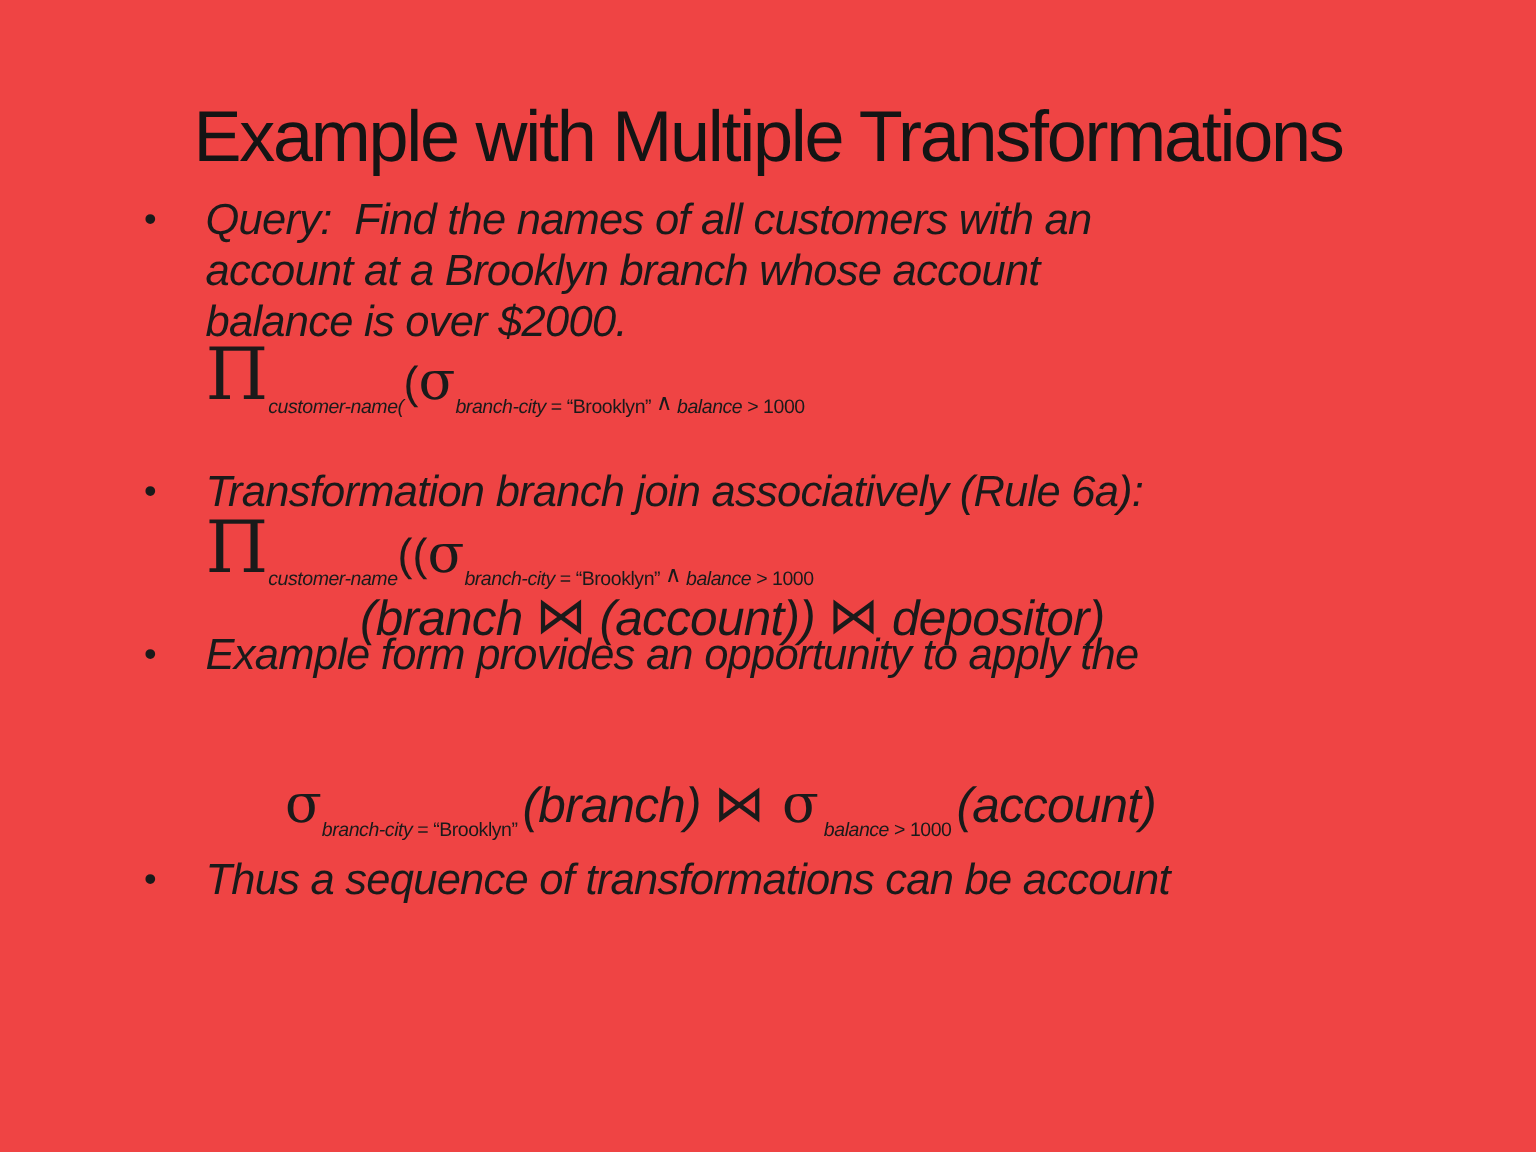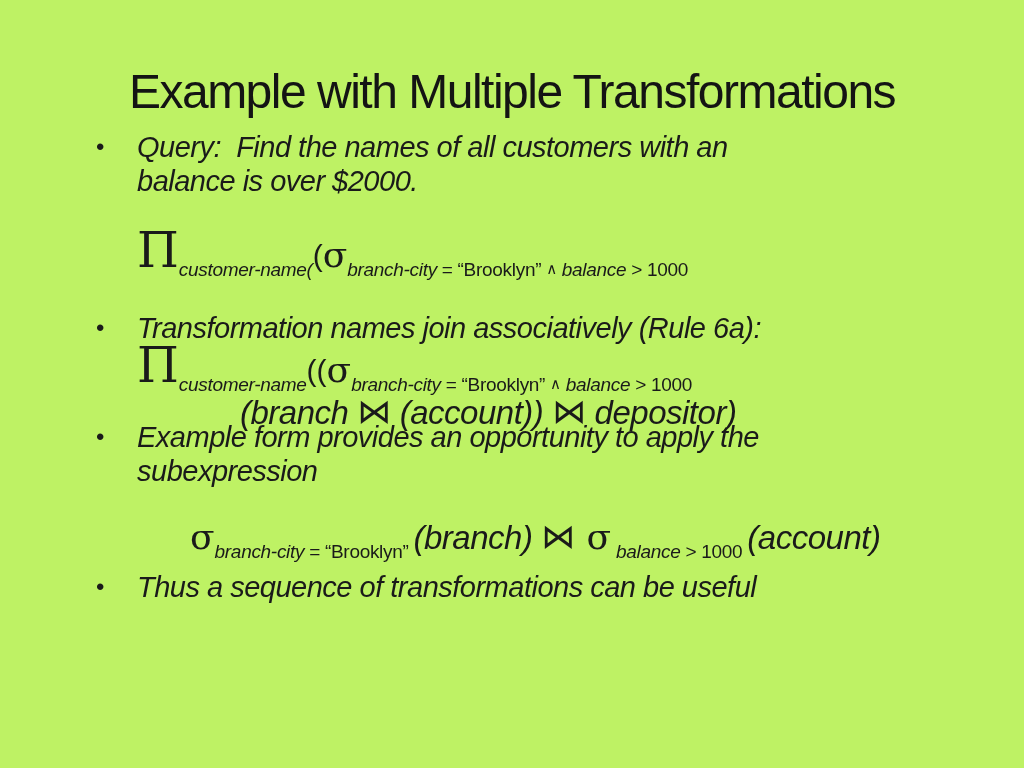--- a/index.html
+++ b/index.html
@@ -4,21 +4,21 @@
 <style>
   html, body {
     margin: 0;
     padding: 0;
     background: #ffffff;
   }
   .slide {
     position: relative;
     width: 1024px;
     height: 768px;
-    background: #bef264;
+    background: #ef4444;
     overflow: hidden;
     color: #1a1a1a;
     font-family: "Liberation Sans", sans-serif;
   }
   .title {
     position: absolute;
     top: 64px;
     left: 0;
     width: 1024px;
     text-align: center;
@@ -56,21 +56,21 @@
   .pi {
     font-family: "DejaVu Serif", "Liberation Serif", serif;
     font-size: 48px;
     line-height: 48px;
   }
   .sigma {
     font-family: "DejaVu Serif", "Liberation Serif", serif;
     font-size: 36px;
   }
   .fsub {
-    font-size: 19px;
+    font-size: 13px;
     letter-spacing: -0.3px;
     vertical-align: -9px;
   }
   .it { font-style: italic; }
   .wedge {
     font-family: "DejaVu Sans", sans-serif;
     font-size: 15px;
     vertical-align: -7px;
   }
   .fpar {
@@ -101,56 +101,56 @@
 <body>
 
 <div class="slide">
 
   <div class="title">Example with Multiple Transformations</div>
 
   <div class="bullet" style="top:130px; left:96px;">
     <div class="marker">•</div>
     <div class="lines">
       <div class="bline">Query:&nbsp; Find the names of all customers with an</div>
+      <div class="bline">account at a Brooklyn branch whose account</div>
       <div class="bline">balance is over $2000.</div>
     </div>
   </div>
 
   <div class="formula f-row1" style="top:226px; left:137px;">
     <span class="pi">Π</span><span class="fsub it">customer-name(</span><span class="fpar">(</span><span class="sigma">σ</span><span class="fsub it">branch-city</span><span class="fsub"> = “Brooklyn” </span><span class="fsub wedge">∧</span><span class="fsub it"> balance</span><span class="fsub"> &gt; 1000</span>
   </div>
 
 
   <div class="bullet" style="top:311px; left:96px;">
     <div class="marker">•</div>
     <div class="lines">
-      <div class="bline">Transformation names join associatively (Rule 6a):</div>
+      <div class="bline">Transformation branch join associatively (Rule 6a):</div>
     </div>
   </div>
 
   <div class="formula f-row1" style="top:341px; left:137px;">
     <span class="pi">Π</span><span class="fsub it">customer-name</span><span class="fpar">((</span><span class="sigma">σ</span><span class="fsub it">branch-city</span><span class="fsub"> = “Brooklyn” </span><span class="fsub wedge">∧</span><span class="fsub it"> balance</span><span class="fsub"> &gt; 1000</span>
   </div>
 
   <div class="formula f-line2" style="top:393px; left:200px;margin-left:40px;">
     <span class="bigit">(branch </span><span class="join">⋈</span><span class="bigit"> (account)) </span><span class="join">⋈</span><span class="bigit"> depositor)</span>
   </div>
 
   <div class="bullet" style="top:420px; left:96px;">
     <div class="marker">•</div>
     <div class="lines">
       <div class="bline">Example form provides an opportunity to apply the</div>
-      <div class="bline">subexpression</div>
     </div>
   </div>
 
   <div class="formula f3row" style="top:524px; left:190px;">
     <span class="sigma">σ</span><span class="fsub it">branch-city</span><span class="fsub"> = “Brooklyn” </span><span class="bigit">(branch) </span><span class="join">⋈</span><span class="sigma"> σ</span><span class="fsub it"> balance</span><span class="fsub"> &gt; 1000 </span><span class="bigit">(account)</span>
   </div>
 
   <div class="bullet" style="top:570px; left:96px;">
     <div class="marker">•</div>
     <div class="lines">
-      <div class="bline">Thus a sequence of transformations can be useful</div>
+      <div class="bline">Thus a sequence of transformations can be account</div>
     </div>
   </div>
 
 </div>
 
 </body></html>

